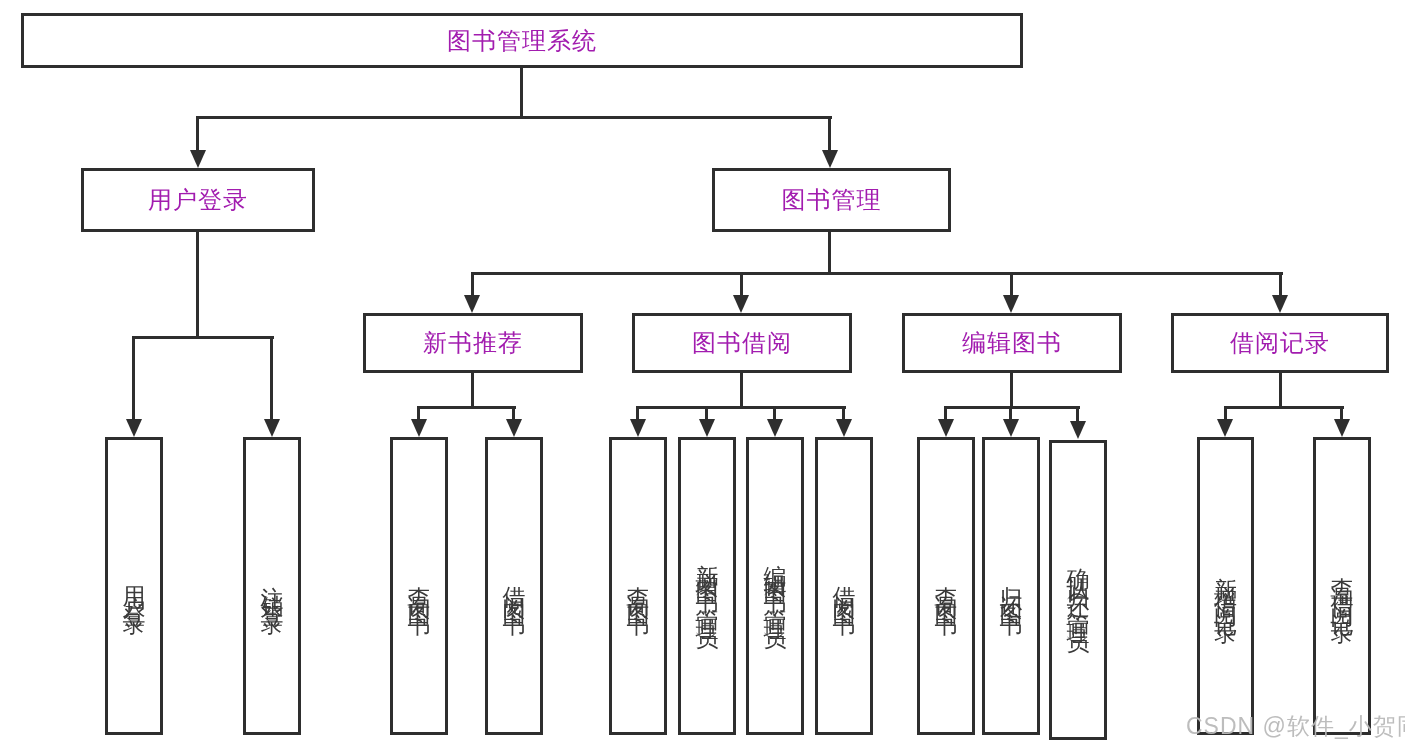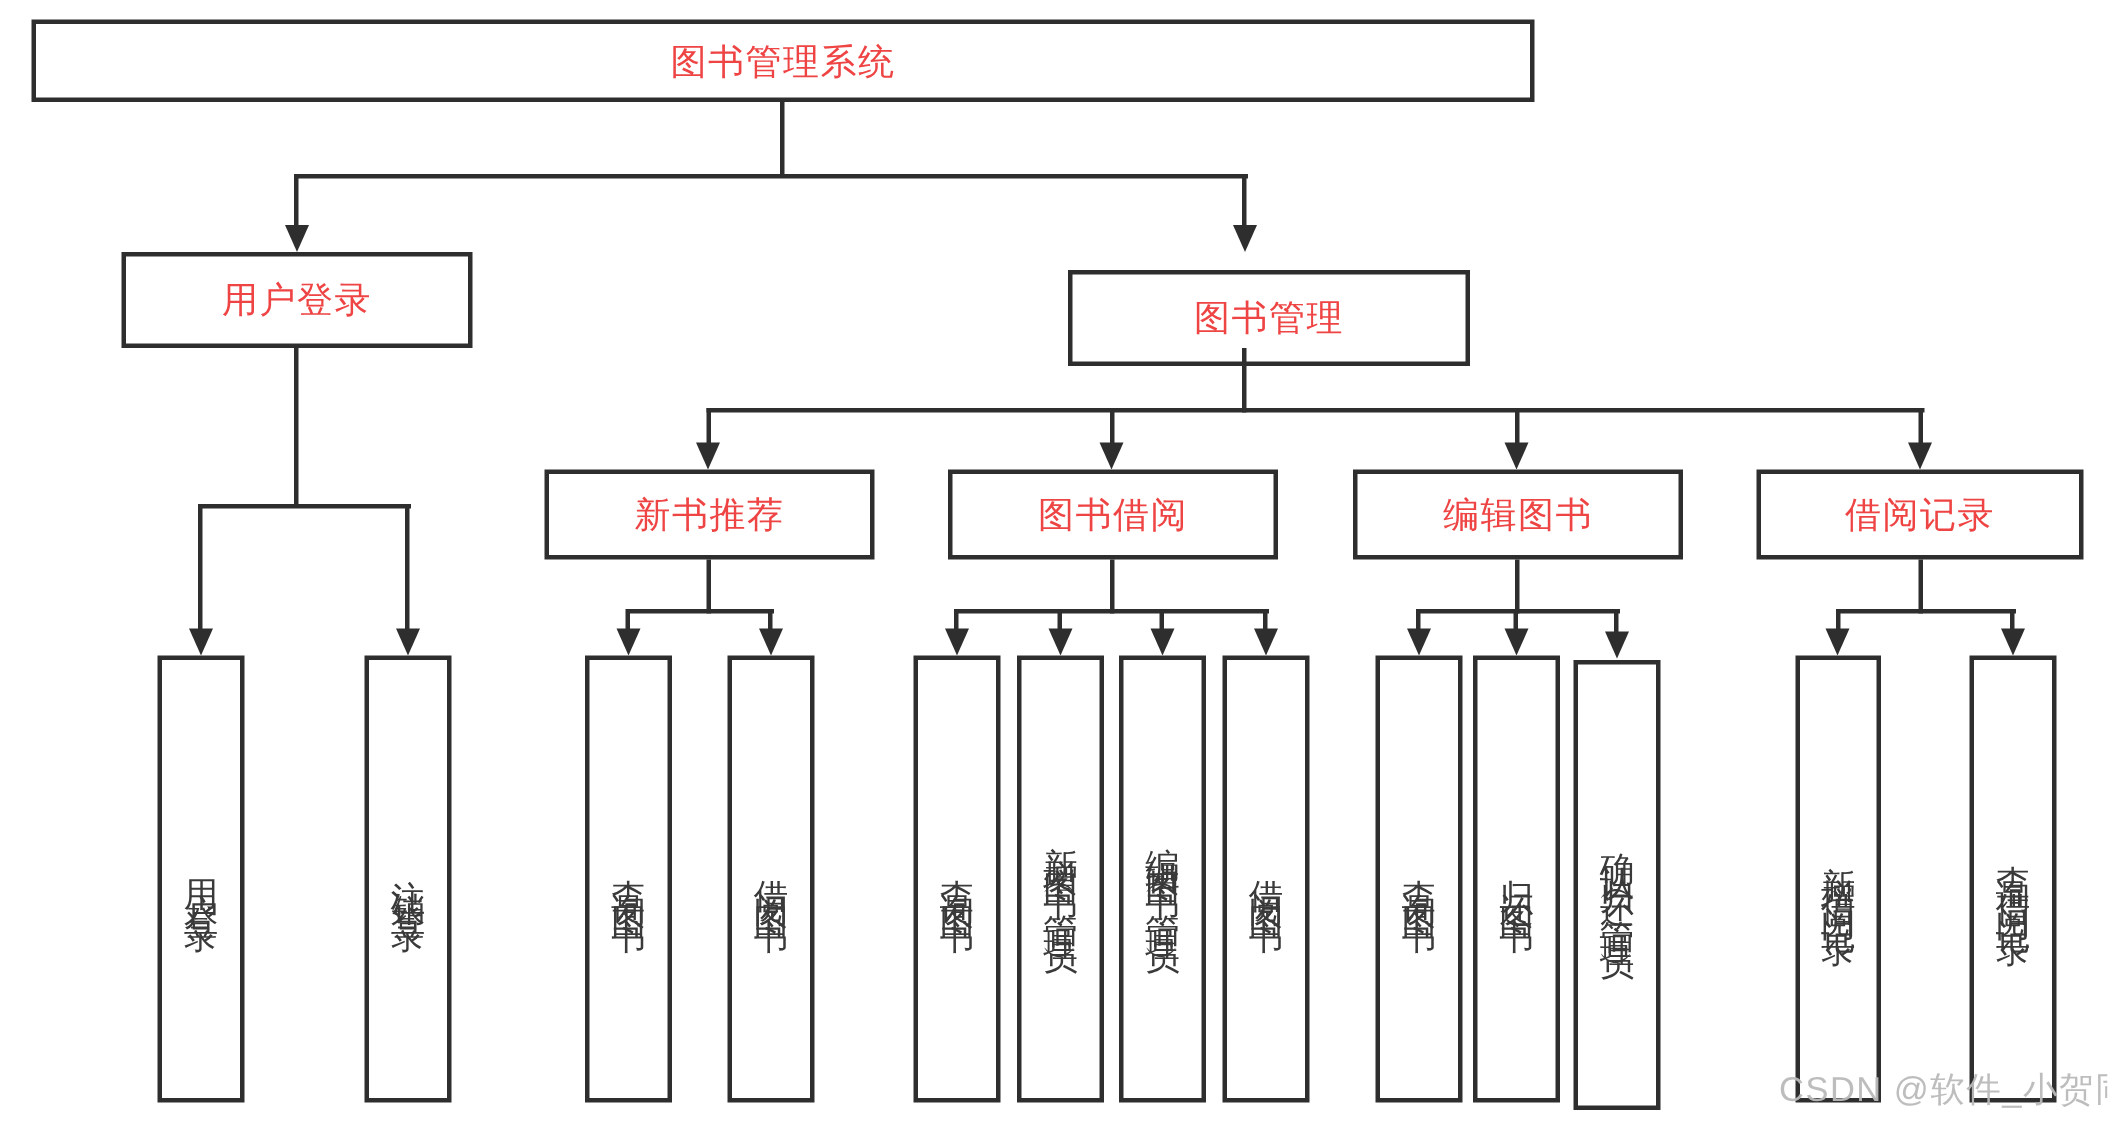--- a/index.html
+++ b/index.html
@@ -16,21 +16,21 @@
     border:3px solid #2e2e2e;
     background:#ffffff;
     box-sizing:border-box;
     display:flex;
     align-items:center;
     justify-content:center;
   }
   .hlabel{
     font-size:24px;
     letter-spacing:1px;
-    color:#ef4444;
+    color:#a21caf;
     white-space:nowrap;
   }
   .vlabel{
     writing-mode:vertical-rl;
     text-orientation:mixed;
     font-size:23px;
     letter-spacing:9px;
     color:#3a3a3a;
     line-height:1;
   }
@@ -64,21 +64,21 @@
   <div class="v" style="left:520px;top:68px;height:49px;"></div>
   <div class="h" style="left:196px;top:116px;width:636px;"></div>
   <div class="v" style="left:196px;top:116px;height:36px;"></div>
   <div class="arrow" style="left:190px;top:150px;"></div>
   <div class="v" style="left:828px;top:116px;height:36px;"></div>
   <div class="arrow" style="left:822px;top:150px;"></div>
 
   <div class="box" style="left:81px;top:168px;width:234px;height:64px;">
     <span class="hlabel">用户登录</span>
   </div>
-  <div class="box" style="left:712px;top:168px;width:268px;height:64px;margin-top:12px;">
+  <div class="box" style="left:712px;top:168px;width:239px;height:64px;">
     <span class="hlabel">图书管理</span>
   </div>
 
   <div class="v" style="left:196px;top:232px;height:106px;"></div>
   <div class="h" style="left:132px;top:336px;width:142px;"></div>
   <div class="v" style="left:132px;top:336px;height:85px;"></div>
   <div class="arrow" style="left:126px;top:419px;"></div>
   <div class="v" style="left:270px;top:336px;height:85px;"></div>
   <div class="arrow" style="left:264px;top:419px;"></div>
 

